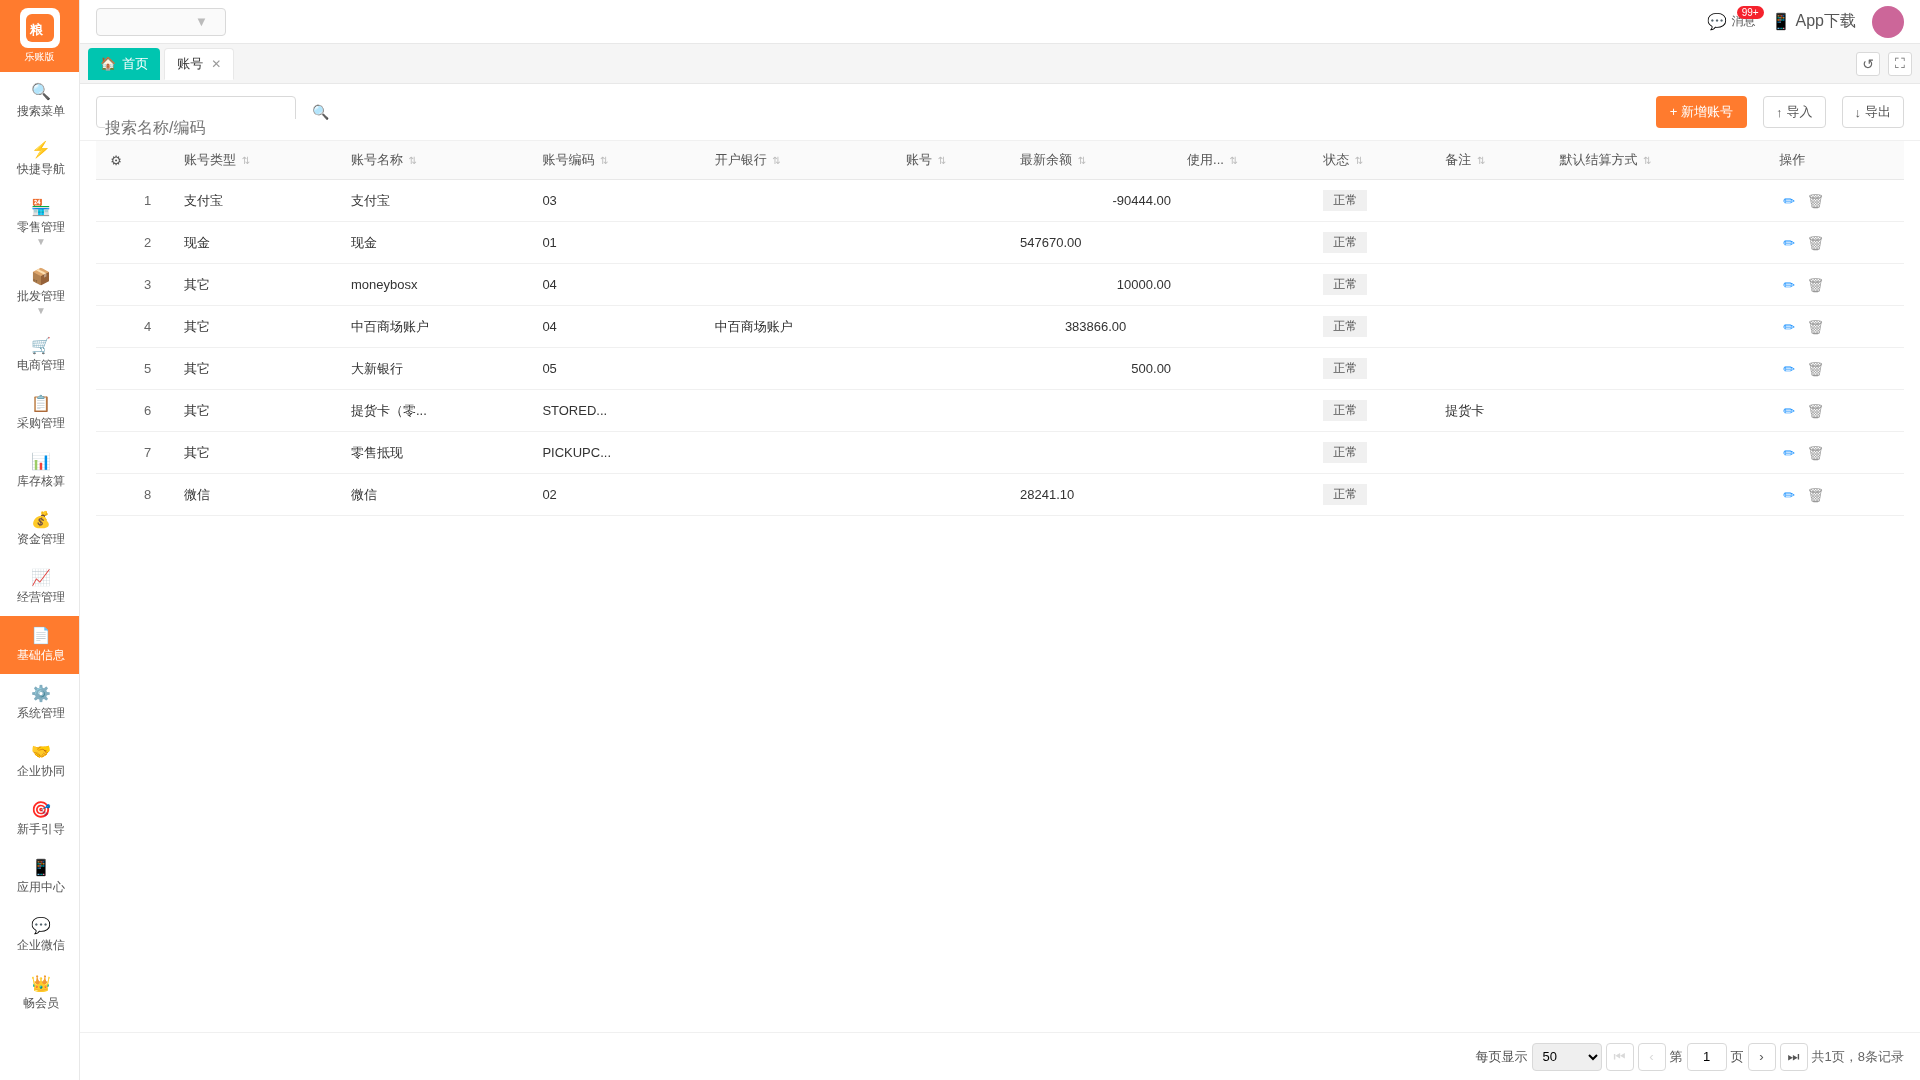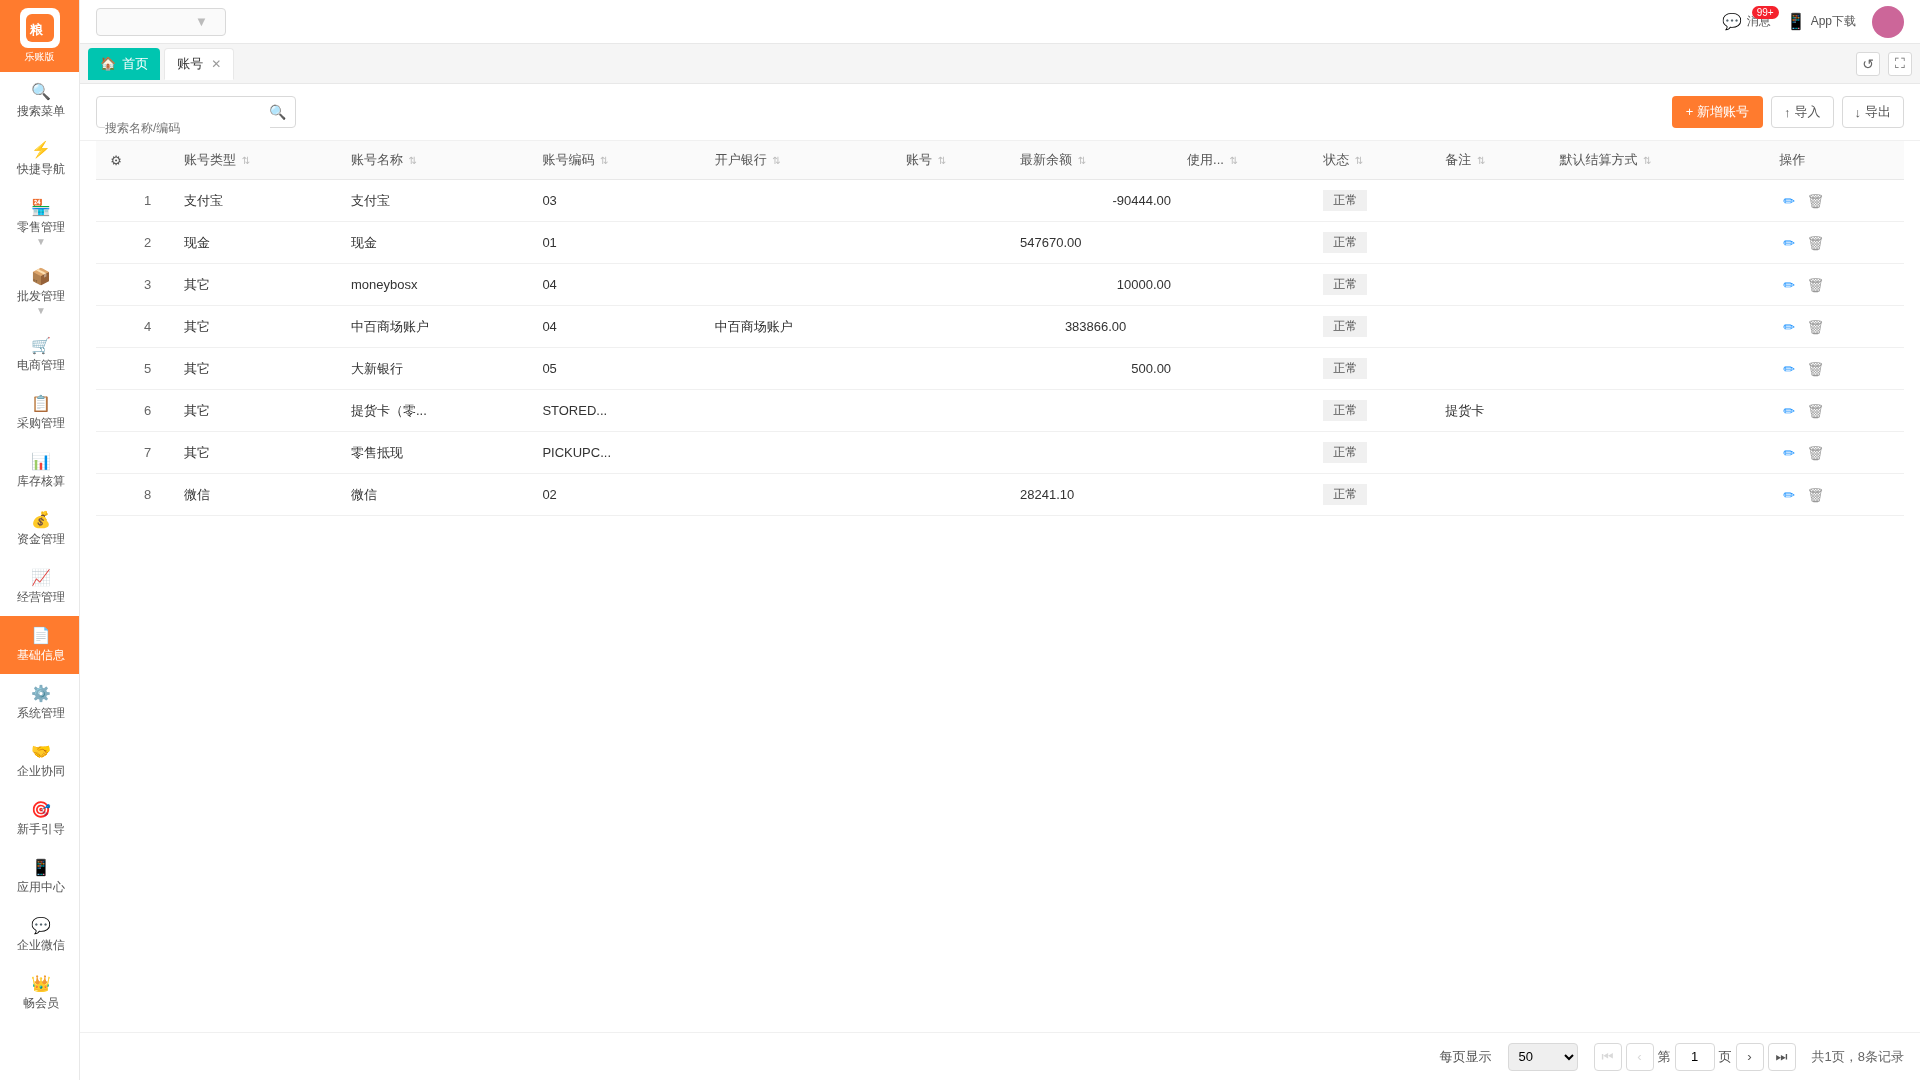--- a/index.html
+++ b/index.html
@@ -204,21 +204,21 @@
       background: #fff;
     }
     .search-input-wrap input {
       border: none;
       outline: none;
       flex: 1;
       font-size: 12px;
       color: #999;
     }
     .search-icon { color: #999; font-size: 14px; }
-    .toolbar-right { display: flex; align-items: center; gap: 8px; }
+    .toolbar-right { display: flex; align-items: center; gap: 16px; }
     .btn-primary {
       background: #ff7b2e;
       color: white;
       border: none;
       border-radius: 4px;
       padding: 0 14px;
       height: 32px;
       cursor: pointer;
       font-size: 13px;
       display: flex;
@@ -293,21 +293,21 @@
     .op-btn.del { color: #999; }
 
     
     .pagination {
       height: 48px;
       display: flex;
       align-items: center;
       justify-content: flex-end;
       padding: 0 16px;
       border-top: 1px solid #f0f0f0;
-      gap: 16px;
+      gap: 4px;
       font-size: 13px;
       color: #555;
       flex-shrink: 0;
     }
     .page-size-select {
       display: flex;
       align-items: center;
       gap: 4px;
     }
     .page-size-select select {
@@ -439,21 +439,21 @@
       </div>
     </div>
     <div class="top-header-right">
       <div class="msg-btn" style="position:relative;">
         <span style="font-size:16px;">💬</span>
         <span style="font-size:12px;">消息</span>
         <span class="badge">99+</span>
       </div>
       <div class="app-btn">
         <span style="font-size:16px;">📱</span>
-        <span style="font-size:12px;">App下载</span>
+        <span style="font-size:16px;">App下载</span>
       </div>
       <div class="avatar" style="background:#c69;display:flex;align-items:center;justify-content:center;color:white;font-size:12px;"></div>
     </div>
   </div>
 
   <div class="tab-bar">
     <div class="tab home">
       <span>🏠</span>
       <span>首页</span>
     </div>
@@ -465,21 +465,21 @@
       <button class="tab-action-btn" title="刷新">↺</button>
       <button class="tab-action-btn" title="全屏">⛶</button>
     </div>
   </div>
 
   <div class="content-area">
 
     <div class="toolbar">
       <div class="toolbar-left">
         <div class="search-input-wrap">
-          <input type="text" style="border: none; outline: none; flex: 1 1 0%; font-size: 12px; color: rgb(153, 153, 153); margin-top: 31px;" placeholder="搜索名称/编码">
+          <input type="text" style="border: none; outline: none; flex: 1 1 0%; font-size: 16px; color: rgb(153, 153, 153); margin-top: 31px;" placeholder="搜索名称/编码">
           <span class="search-icon">🔍</span>
         </div>
       </div>
       <div class="toolbar-right">
         <button class="btn-primary">+ 新增账号</button>
         <button class="btn-default">
           <span>↑</span>
           <span>导入</span>
         </button>
         <button class="btn-default">

